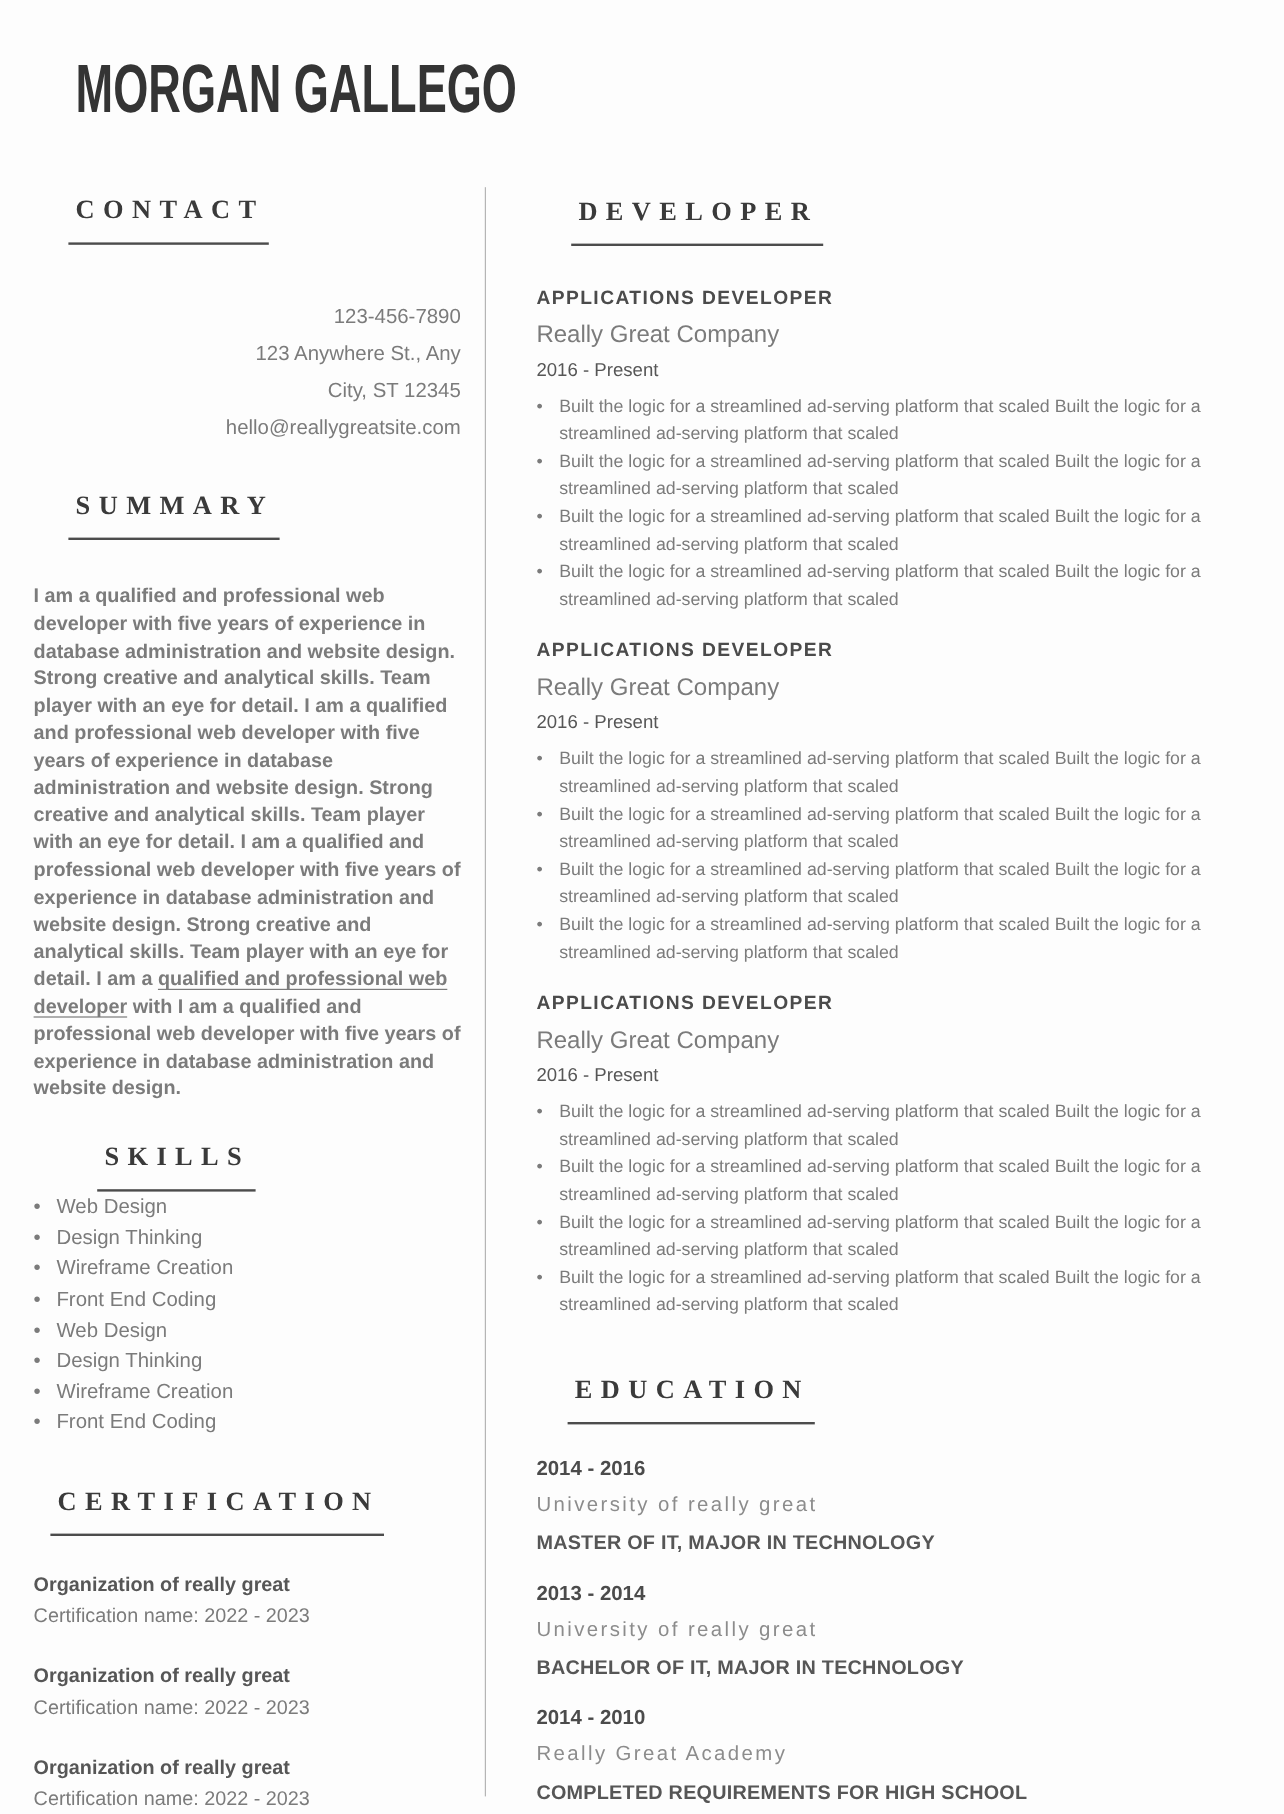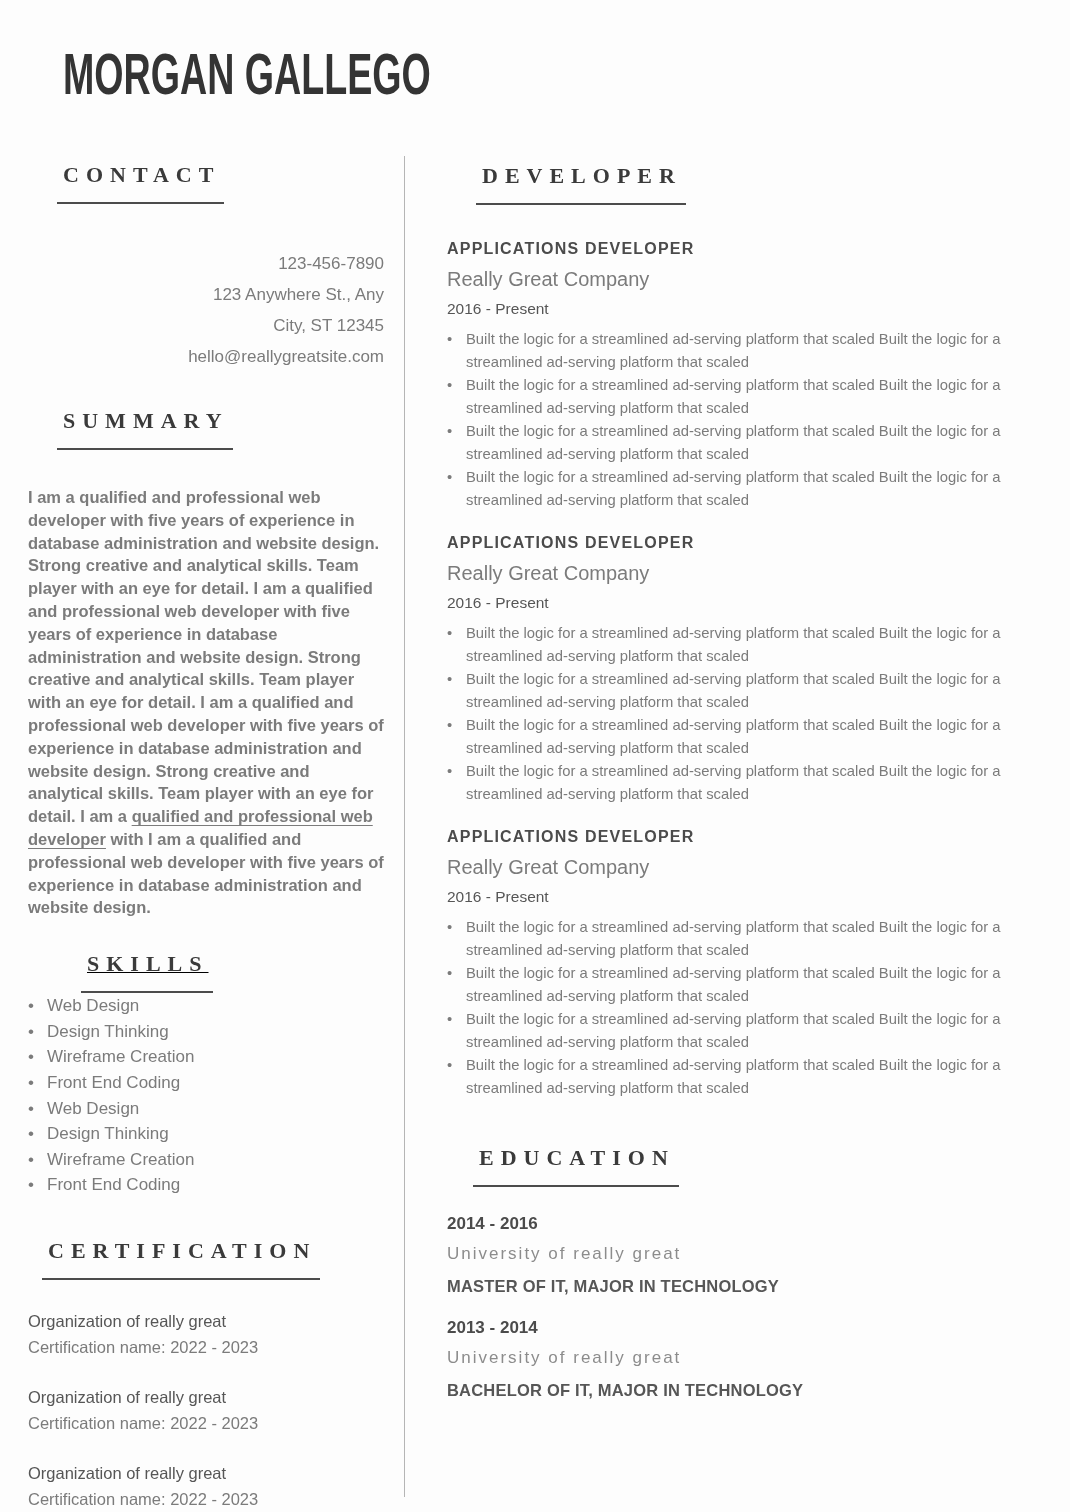--- a/index.html
+++ b/index.html
@@ -66,21 +66,21 @@
   .sec-title {
     font-family: "Liberation Serif", serif;
     font-weight: 600;
     font-size: 22px;
     letter-spacing: 7px;
     color: var(--c-heading, #3a3a3a);
     white-space: nowrap;
   }
   .sh-contact  { margin: 12px 0 0 29px; }
   .sh-summary  { margin: 36px 0 0 29px; }
-  .sh-skills   { margin: 32px 0 0 53px; text-decoration: underline; }
+  .sh-skills   { margin: 32px 0 0 53px; }
   .sh-cert     { margin: 40px 0 0 14px; }
   .sh-exp      { margin: 13px 0 0 29px; }
   .sh-edu      { margin: 24px 0 0 26px; }
 
   .sec { display: block; }
   .sec::after { content: ""; display: block; clear: both; }
 
   
   .contact-lines { margin-top: 44px; }
   .contact-line {
@@ -120,21 +120,21 @@
     line-height: 25.6px;
     color: var(--c-body, #7b7b7b);
   }
   .skills-list .dot { width: 19px; }
 
   
   .cert-list { margin-top: 28px; }
   .cert-entry { margin-bottom: 23px; }
   .cert-org {
     font-size: 16.5px;
-    font-weight: 400;
+    font-weight: 700;
     line-height: 26px;
     color: var(--c-bold, #565656);
   }
   .cert-detail {
     font-size: 16.5px;
     line-height: 27px;
     color: var(--c-body, #7b7b7b);
   }
 
   
@@ -374,18 +374,23 @@
           <div class="edu-entry">
             <div class="edu-dates">2014 - 2016</div>
             <div class="edu-school">University of really great</div>
             <div class="edu-degree">MASTER OF IT, MAJOR IN TECHNOLOGY</div>
           </div>
           <div class="edu-entry">
             <div class="edu-dates">2013 - 2014</div>
             <div class="edu-school">University of really great</div>
             <div class="edu-degree">BACHELOR OF IT, MAJOR IN TECHNOLOGY</div>
           </div>
+          <div class="edu-entry">
+            <div class="edu-dates">2014 - 2010</div>
+            <div class="edu-school">Really Great Academy</div>
+            <div class="edu-degree">COMPLETED REQUIREMENTS FOR HIGH SCHOOL</div>
+          </div>
         </div>
     </section>
 
   </div>
 
 </div>
 
 </body></html>

